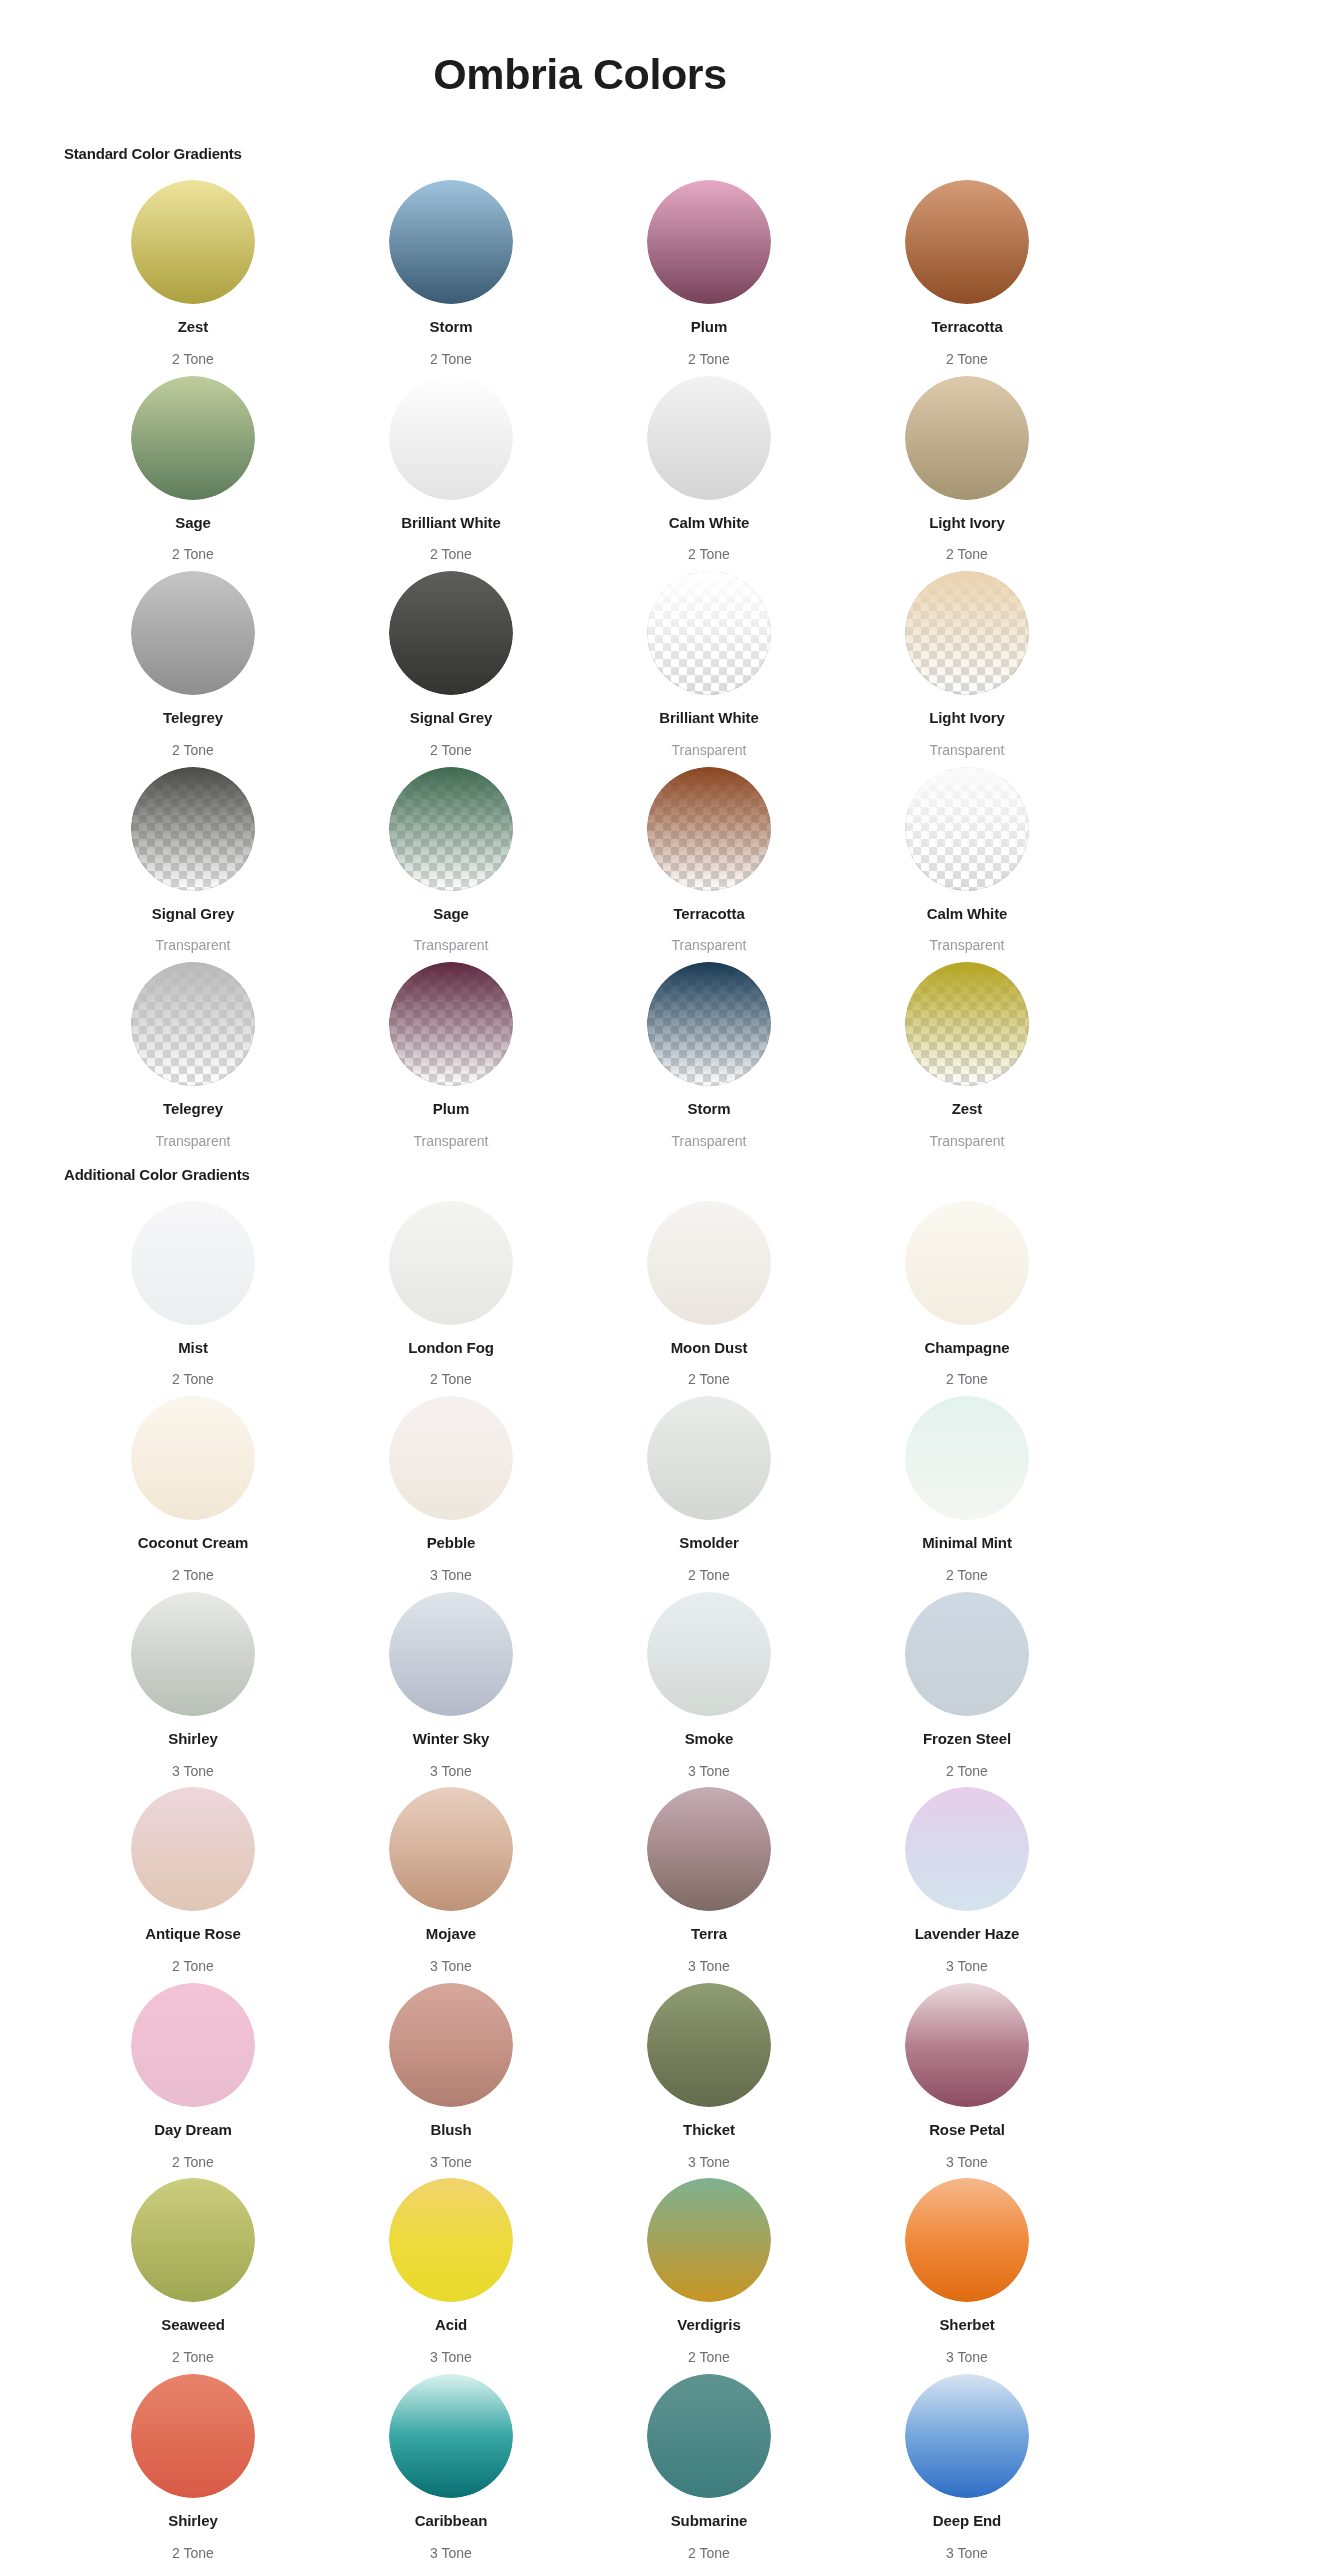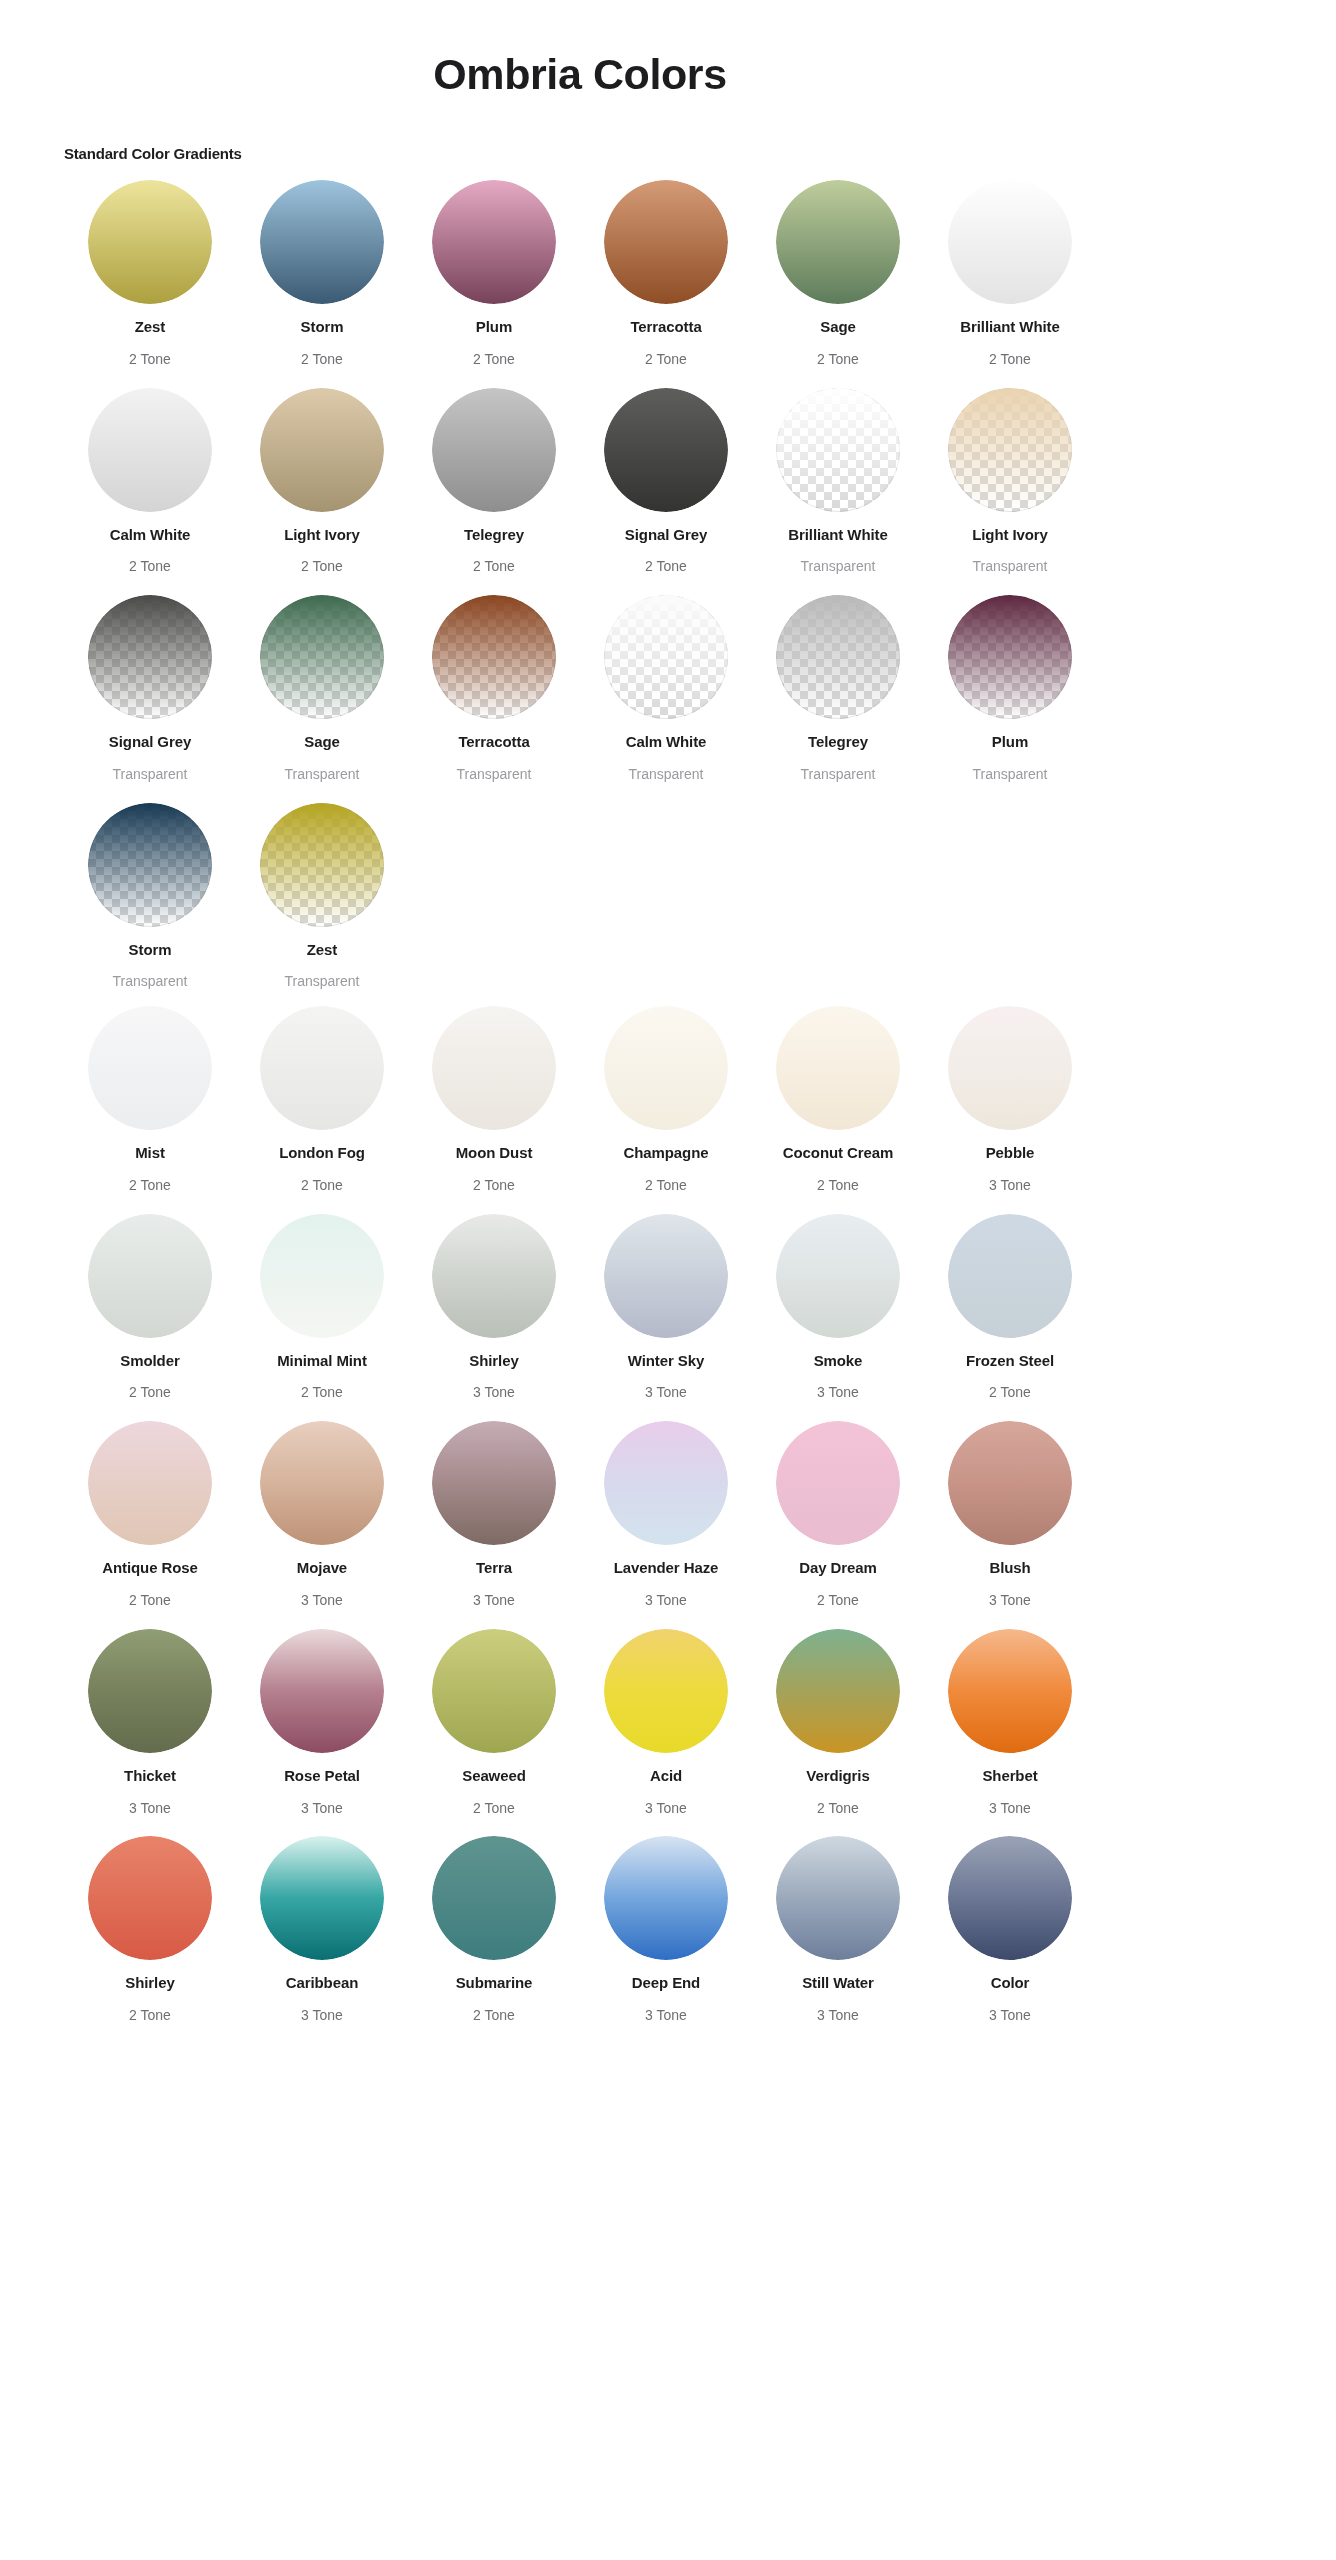--- a/index.html
+++ b/index.html
@@ -36,22 +36,22 @@
     margin-left: 0px;
     margin-bottom: 18px;
   }
 
   .section {
     margin-bottom: 8px;
   }
 
   .grid {
     display: grid;
-    grid-template-columns: repeat(6, 1fr);
-    row-gap: 12px;
+    grid-template-columns: repeat(4, 1fr);
+    row-gap: 0px;
   }
 
   .swatch-cell {
     display: flex;
     flex-direction: column;
     align-items: center;
     padding-bottom: 8px;
   }
 
   .disc-wrap {
@@ -248,20 +248,21 @@
           <div class="disc-wrap transparent">
             <div class="disc" style="background: linear-gradient(rgb(181, 165, 33), rgba(181, 165, 33, 0));"></div>
           </div>
           <div class="swatch-name">Zest</div>
           <div class="swatch-tone muted">Transparent</div>
         </div>
       </div>
   </div>
 
   <div class="section">
+    <h2 class="section-title">Additional Color Gradients</h2>
     <div class="grid" id="grid-additional">
         <div class="swatch-cell">
           <div class="disc-wrap">
             <div class="disc" style="background: linear-gradient(rgb(247, 247, 248), rgb(235, 237, 239));"></div>
           </div>
           <div class="swatch-name">Mist</div>
           <div class="swatch-tone">2 Tone</div>
         </div>
         <div class="swatch-cell">
           <div class="disc-wrap">

